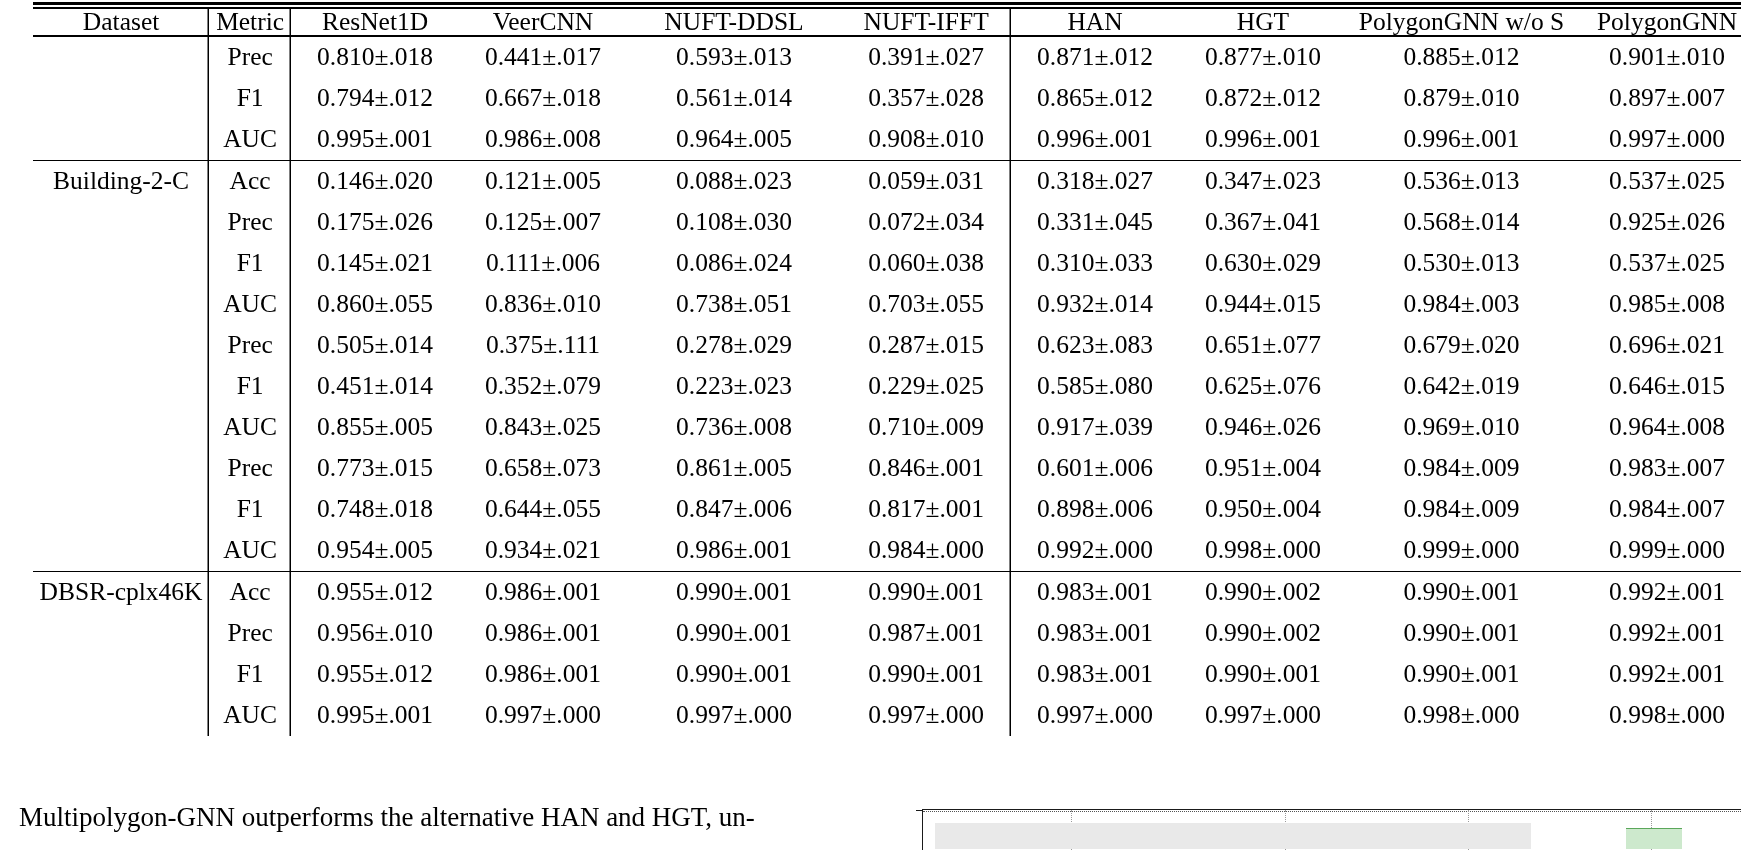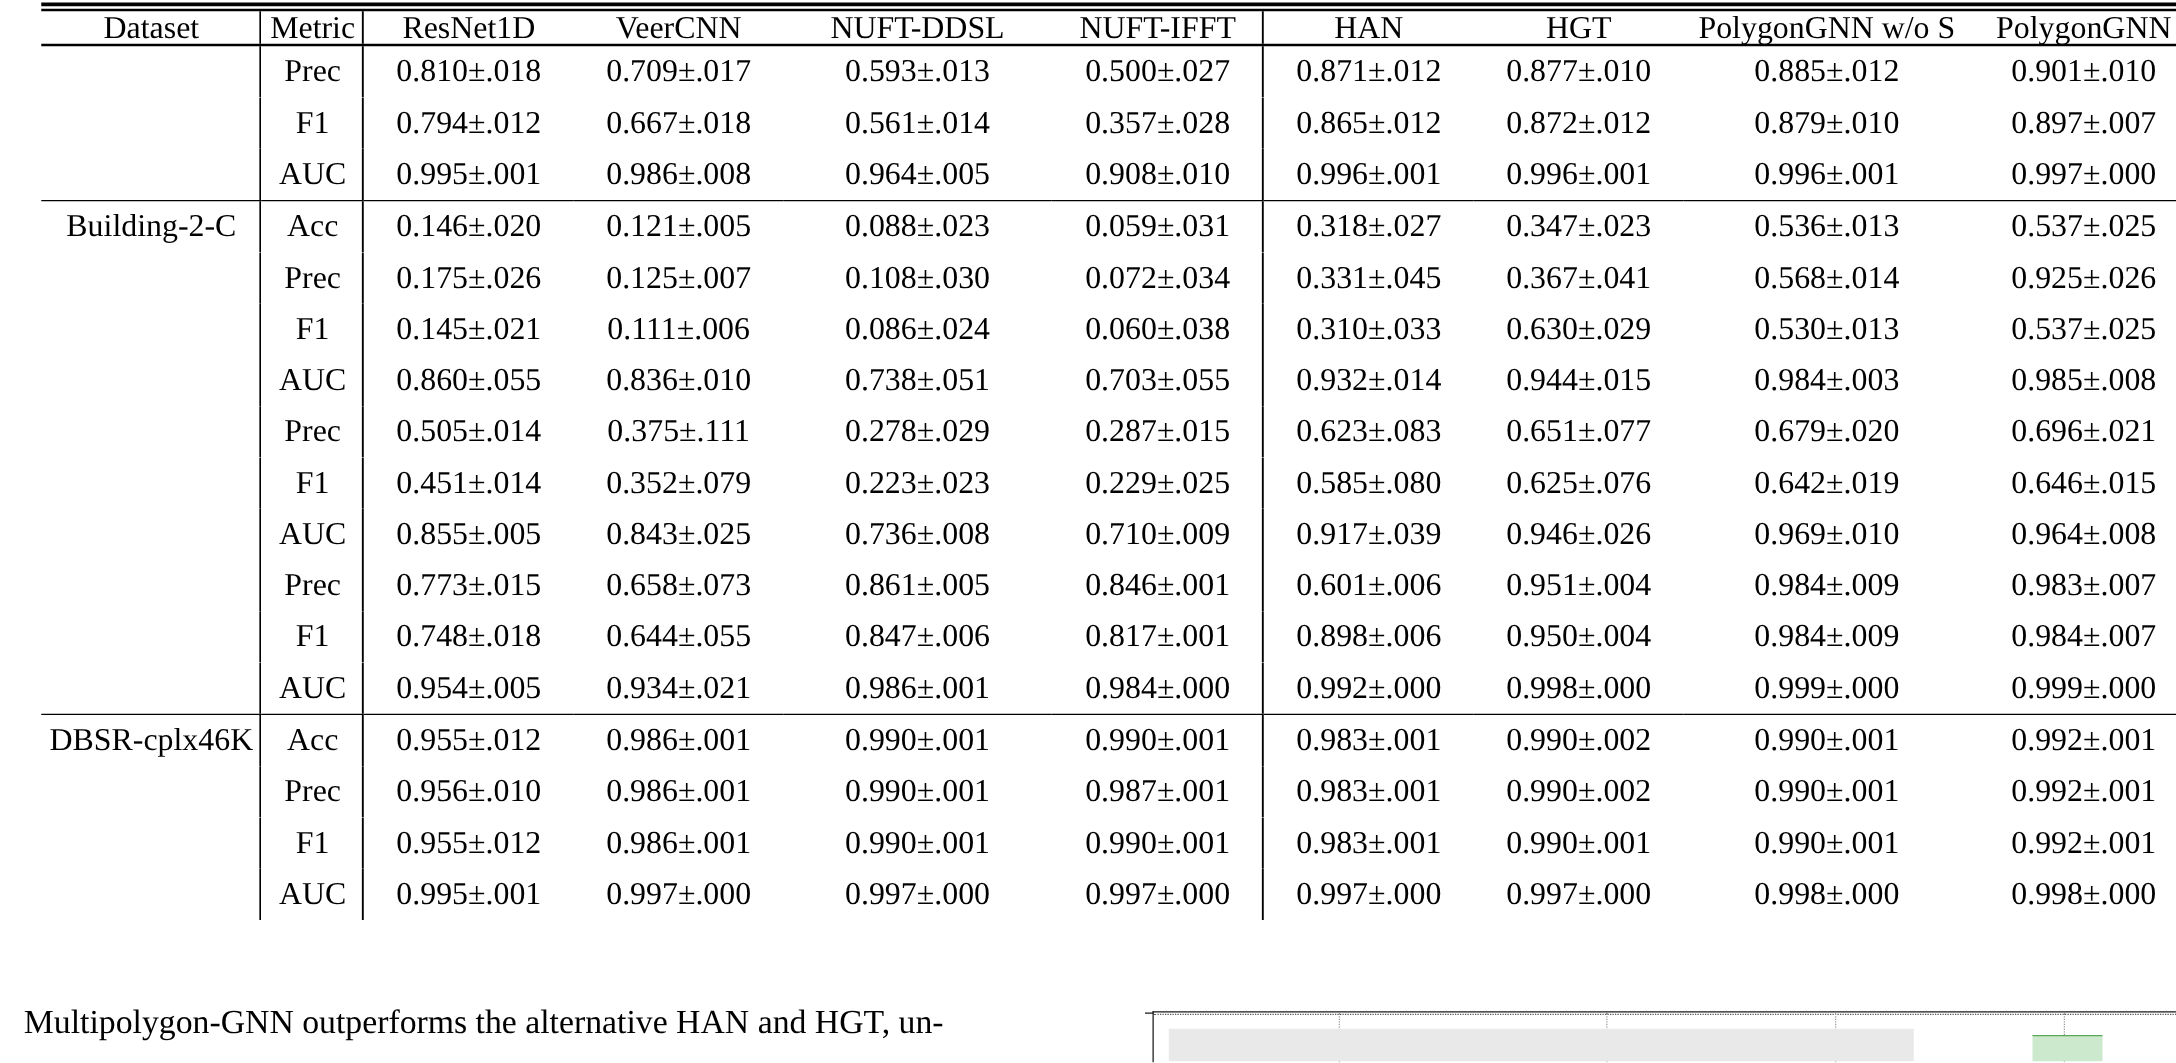--- a/index.html
+++ b/index.html
@@ -179,23 +179,23 @@
           <th>PolygonGNN w/o S</th>
           <th>PolygonGNN</th>
         </tr>
         <tr>
           <td colspan="10" class="rule-plain"></td>
         </tr>
         <tr class="data-row">
           <td class="vsep"></td>
           <td class="vsep">Prec</td>
           <td>0.810±.018</td>
-          <td>0.709±.017</td>
+          <td>0.441±.017</td>
           <td>0.593±.013</td>
-          <td class="vsep">0.500±.027</td>
+          <td class="vsep">0.391±.027</td>
           <td>0.871±.012</td>
           <td>0.877±.010</td>
           <td>0.885±.012</td>
           <td class="bold-cell">0.901±.010</td>
         </tr>
         <tr class="data-row">
           <td class="vsep"></td>
           <td class="vsep">F1</td>
           <td>0.794±.012</td>
           <td>0.667±.018</td>

